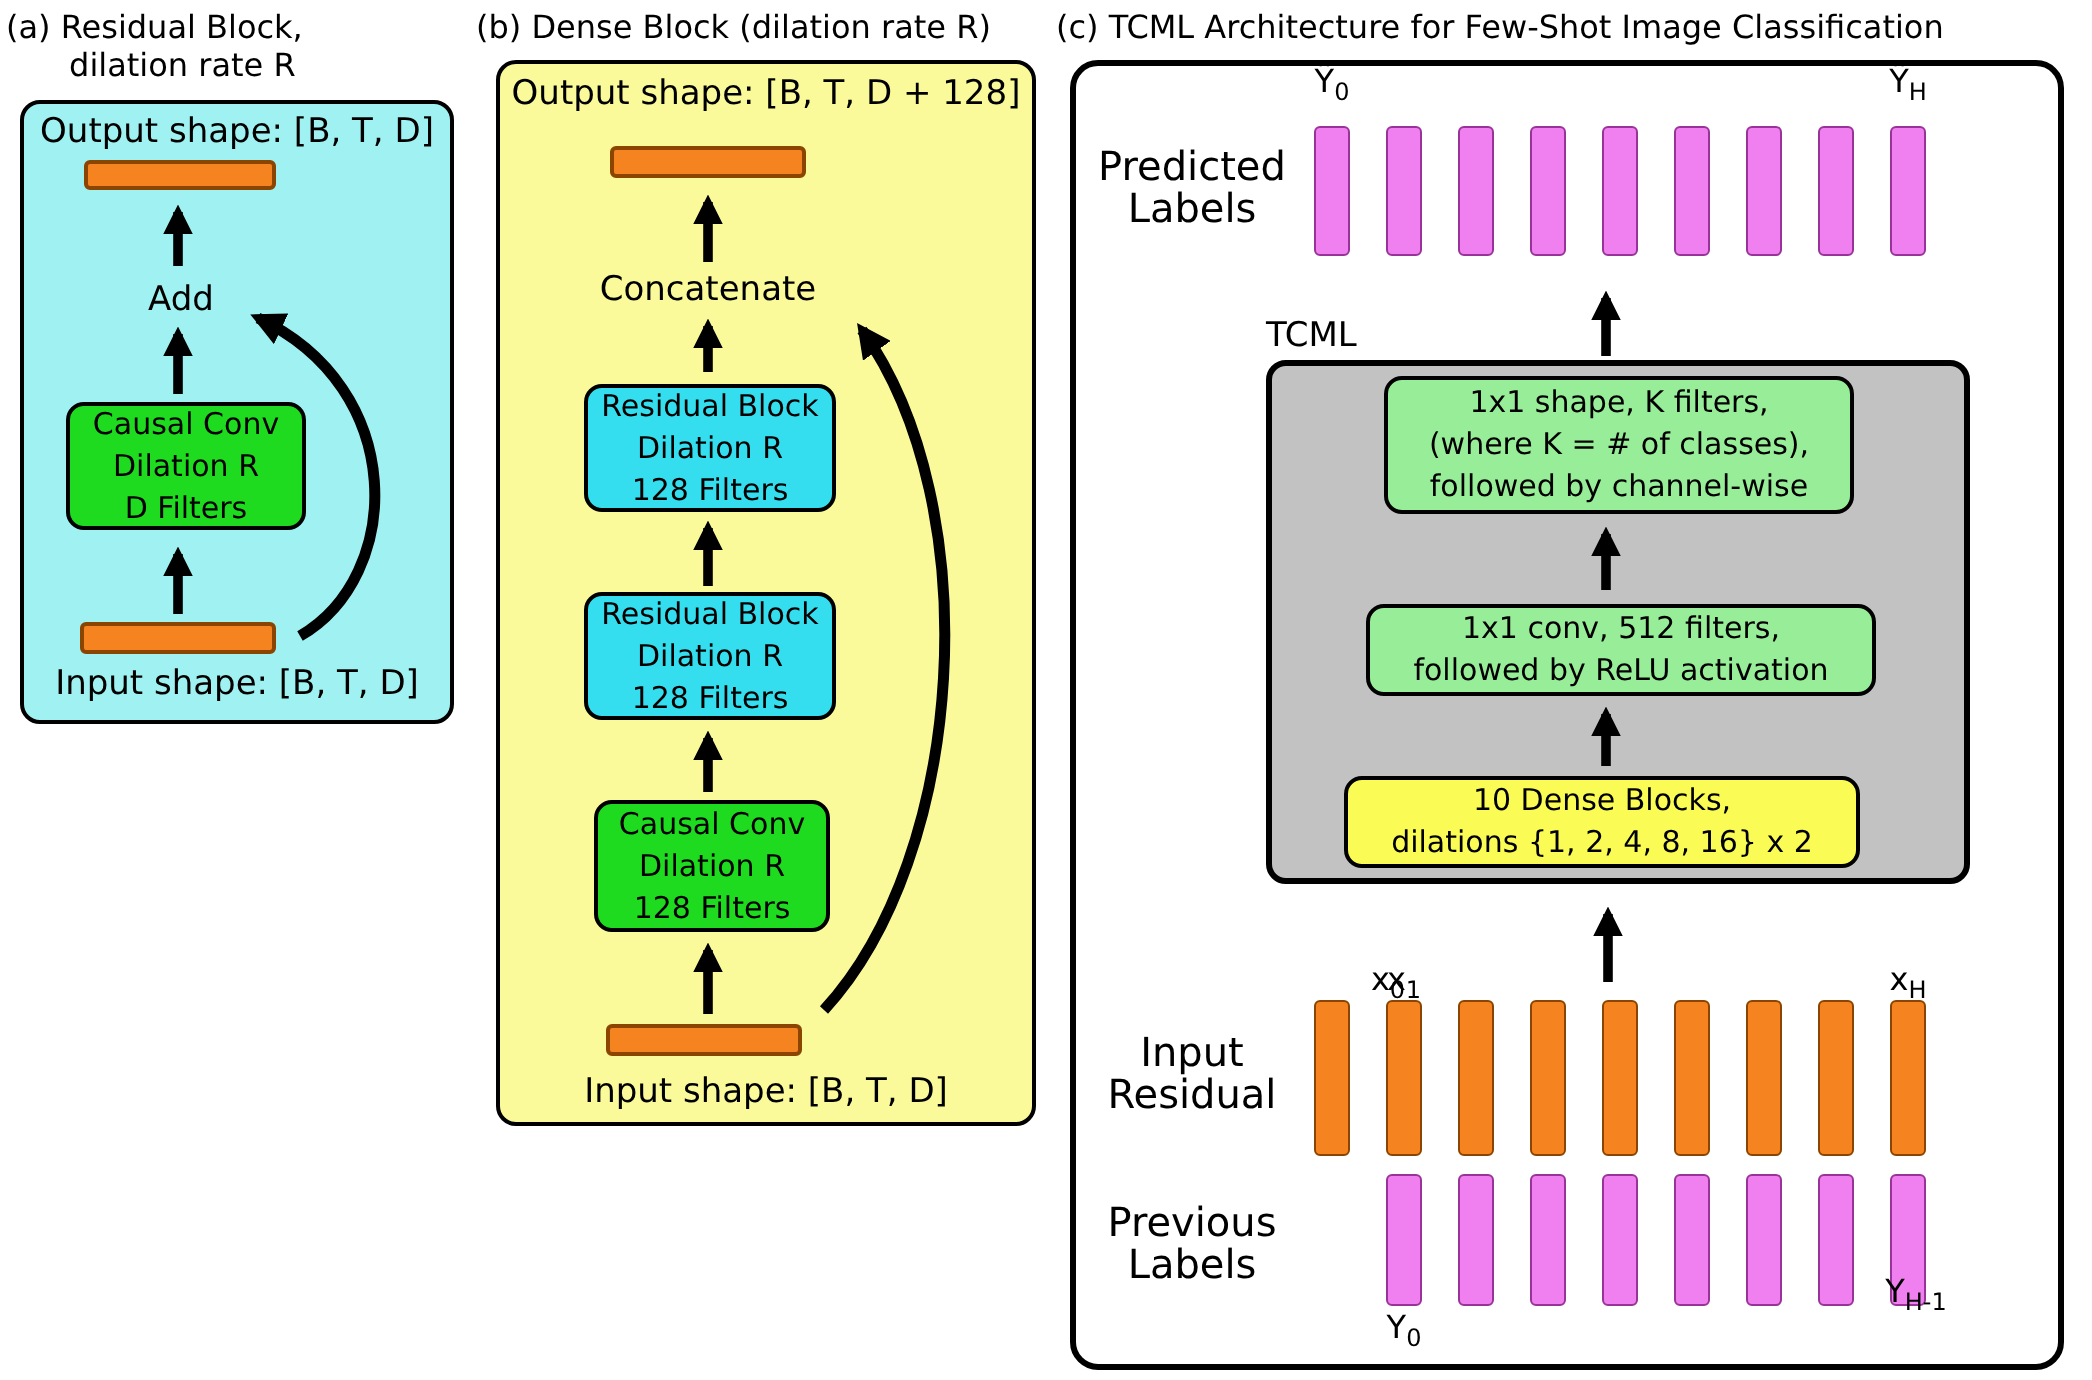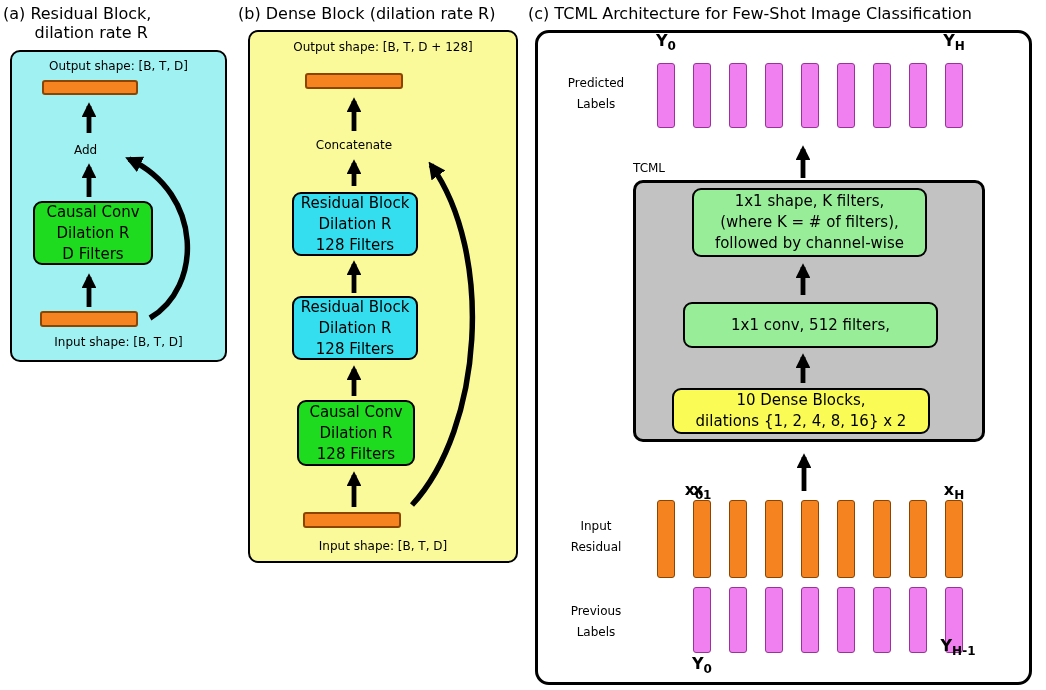--- a/index.html
+++ b/index.html
@@ -1,44 +1,44 @@
 <!DOCTYPE html>
 <html style="--cyan-bg: #A0F2F2; --cyan-block: #35DEEE; --green-block: #1FDB1F; --yellow-bg: #FAFA9B; --yellow-block: #FBFB55; --lightgreen-block: #98EE98; --gray-box: #C2C2C2; --orange-fill: #F5831F; --orange-border: #8B4500; --violet-fill: #F080F0; --violet-border: #993399; --arrow: #000000;"><head>
 <meta charset="utf-8">
 <style>
   html,body { margin:0; padding:0; background:#ffffff; }
   body { font-family:"DejaVu Sans","Liberation Sans",sans-serif; color:#000; }
   .stage { position:relative; width:1046px; height:690px; background:#fff; overflow:hidden; }
   .abs { position:absolute;text-align:center; }
   .center { text-align:center; }
   .title { font-size:16px; line-height:19px; white-space:nowrap; }
-  .txt16 { font-size:12px; line-height:20px; }
+  .txt16 { font-size:17px; line-height:20px; }
   .txt15 { font-size:15px; line-height:21px; }
   .panel { border:2px solid #000; border-radius:10px; box-sizing:border-box; }
   .panel-c { border:3px solid #000; border-radius:14px; background:#fff; }
   .cyan-bg   { background:var(--cyan-bg); }
   .yellow-bg { background:var(--yellow-bg); }
   .gray-box  { background:var(--gray-box); border:3px solid #000; border-radius:10px; box-sizing:border-box; }
   .block { border:2.5px solid #000; border-radius:9px; box-sizing:border-box;
            display:flex; flex-direction:column; justify-content:center; text-align:center; }
   .block-cyan  { background:var(--cyan-block); }
   .block-green { background:var(--green-block); }
   .block-lgreen{ background:var(--lightgreen-block); }
   .block-yellow{ background:var(--yellow-block); }
   .hbar { background:var(--orange-fill); border:2px solid var(--orange-border); border-radius:3px; box-sizing:border-box; }
   .bar-row { display:flex; gap:18px; }
   .vbar { width:18px; border-radius:3px; box-sizing:border-box; flex:0 0 auto; }
   .vbar-orange { background:var(--orange-fill); border:1.5px solid var(--orange-border); }
   .vbar-violet { background:var(--violet-fill); border:1.5px solid var(--violet-border); }
   .row-predicted .vbar { height:65px; }
   .row-input .vbar     { height:78px; }
   .row-previous .vbar  { height:66px; }
-  .sub-label { font-size:16px; white-space:nowrap; text-align:center;font-weight:bold; }
+  .sub-label { font-size:16px; white-space:nowrap; text-align:center; }
   .sub-label sub { font-size:12px; }
-  .side-label { font-size:12px; line-height:21px; text-align:center; }
+  .side-label { font-size:20px; line-height:21px; text-align:center; }
   svg.arrows { position:absolute; left:0; top:0; pointer-events:none; }
 </style>
 </head>
 <body>
 
 <div class="stage">
 
   <div class="title abs" style="left:3px;top:4px;">
     <div>(a) Residual Block,</div>
     <div style="padding-left:28px">dilation rate R</div>
@@ -98,25 +98,26 @@
       <div class="vbar vbar-violet"></div>
       <div class="vbar vbar-violet"></div>
       <div class="vbar vbar-violet"></div>
     </div>
 
   <div class="txt16 abs" style="left:633px;top:158px;">TCML</div>
   <div class="gray-box abs" style="left:633px;top:180px;width:352px;height:262px;"></div>
 
   <div class="block block-lgreen txt15 abs" style="left:692px;top:188px;width:235px;height:69px;">
     <div>1x1 shape, K filters,</div>
-    <div>(where K = # of filters),</div>
+    <div>(where K = # of classes),</div>
     <div>followed by channel-wise</div>
   </div>
   <div class="block block-lgreen txt15 abs" style="left:683px;top:302px;width:255px;height:46px;">
     <div>1x1 conv, 512 filters,</div>
+    <div>followed by ReLU activation</div>
   </div>
   <div class="block block-yellow txt15 abs" style="left:672px;top:388px;width:258px;height:46px;">
     <div>10 Dense Blocks,</div>
     <div>dilations {1, 2, 4, 8, 16} x 2</div>
   </div>
 
   <div class="sub-label abs" style="left:650px;top:480px;width:32px;margin-left:28px;"><span>x</span><sub>0</sub></div>
   <div class="sub-label abs" style="left:686px;top:480px;width:32px;"><span>x</span><sub>1</sub></div>
   <div class="sub-label abs" style="left:938px;top:480px;width:32px;"><span>x</span><sub>H</sub></div>
   <div class="side-label abs" style="left:540px;top:516px;width:112px;">

